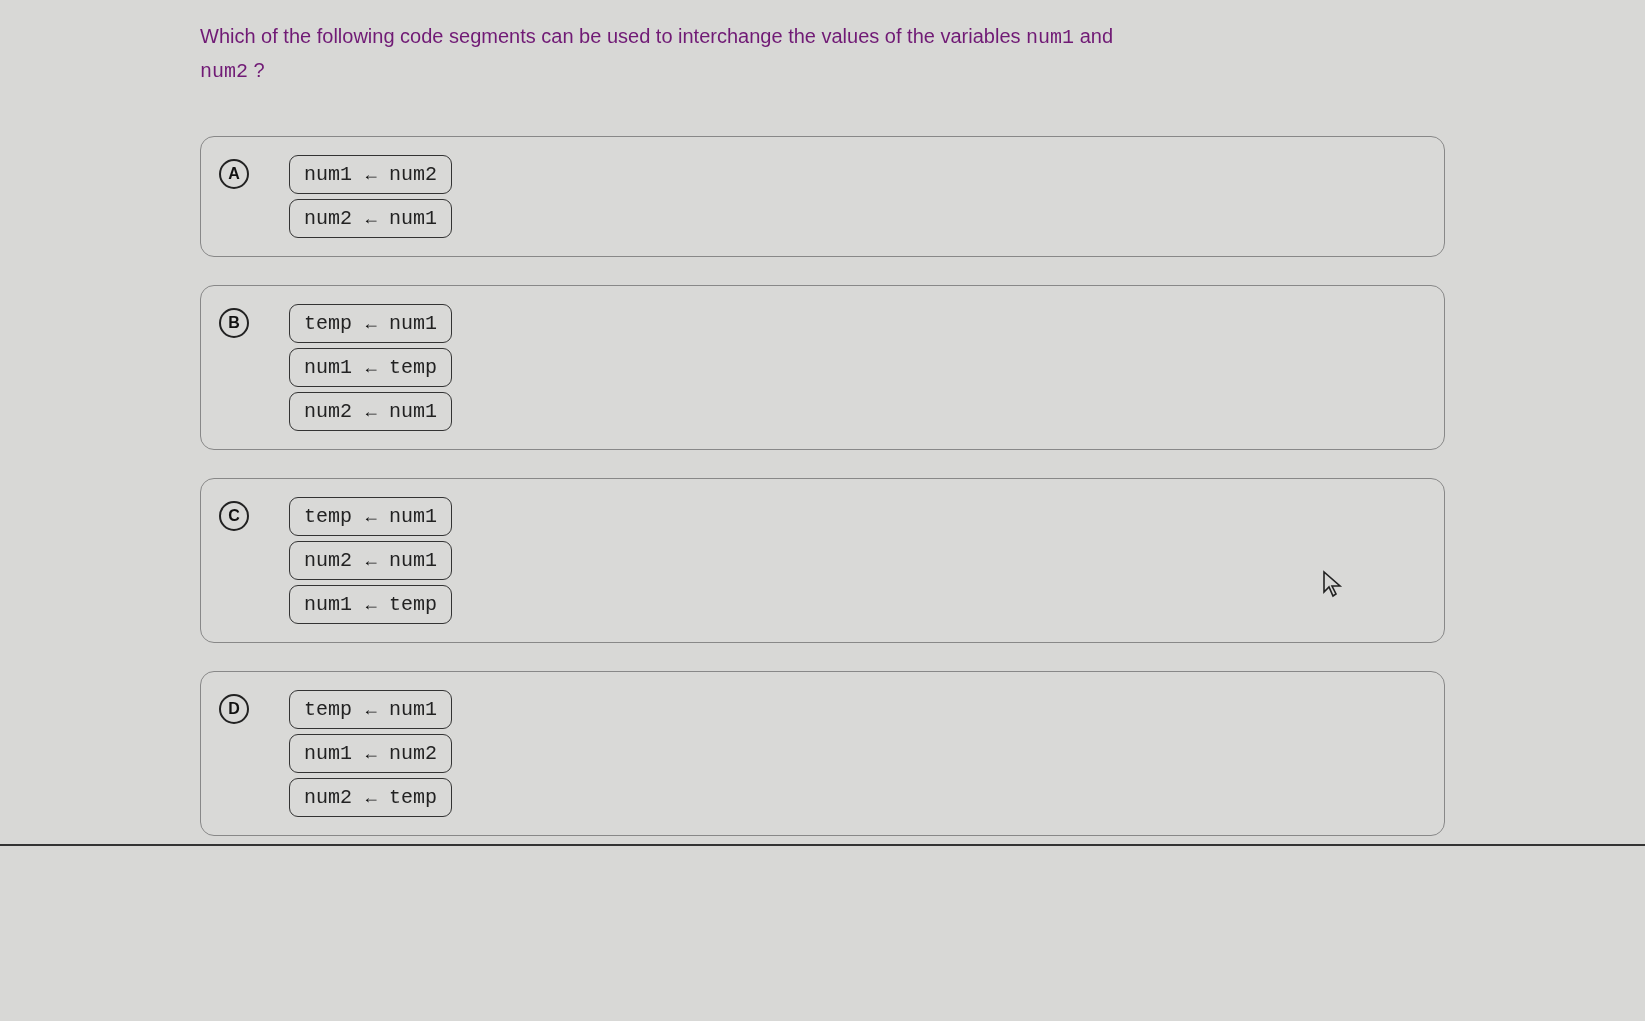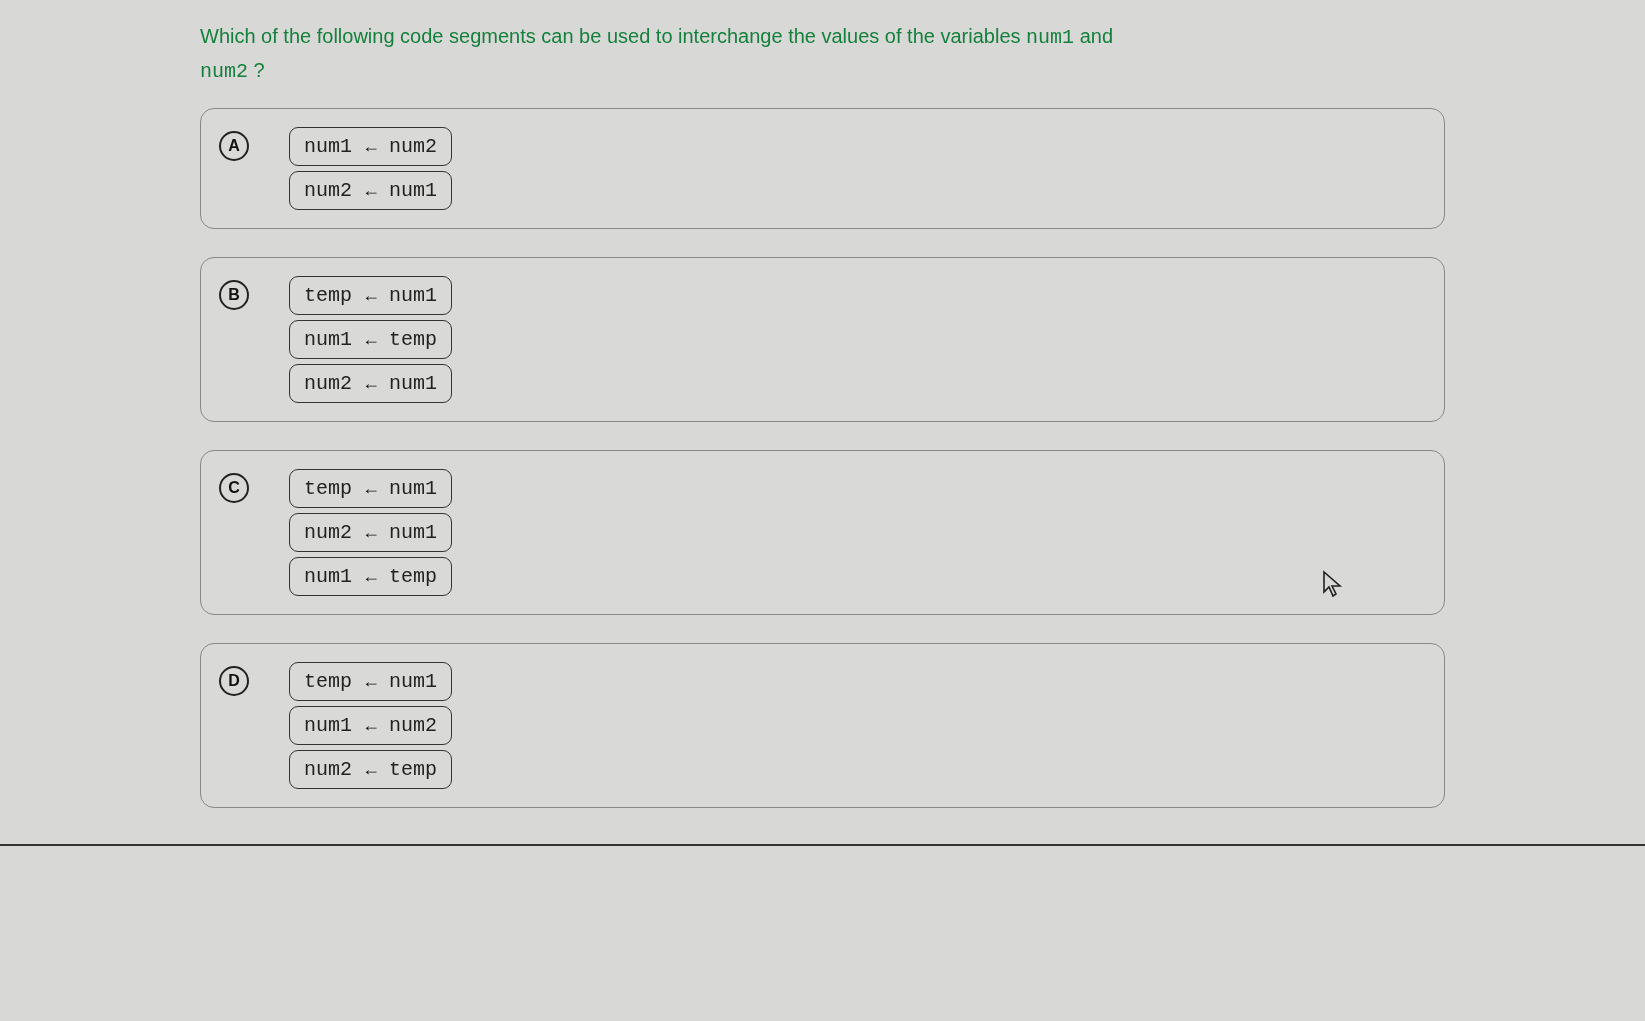--- a/index.html
+++ b/index.html
@@ -12,22 +12,22 @@
     font-family: "Helvetica Neue", Arial, sans-serif;
     color: #2a2a2a;
     overflow: hidden;
   }
   .page {
     padding: 20px 200px 0 200px;
   }
   .question {
     font-size: 20px;
     line-height: 1.6;
-    margin-bottom: 20px;
-    color: #15803d;
+    margin-bottom: 48px;
+    color: #701a75;
   }
   .question .mono {
     font-family: "Courier New", Courier, monospace;
   }
   .choices {
     display: flex;
     flex-direction: column;
     gap: 28px;
   }
   .choice {

